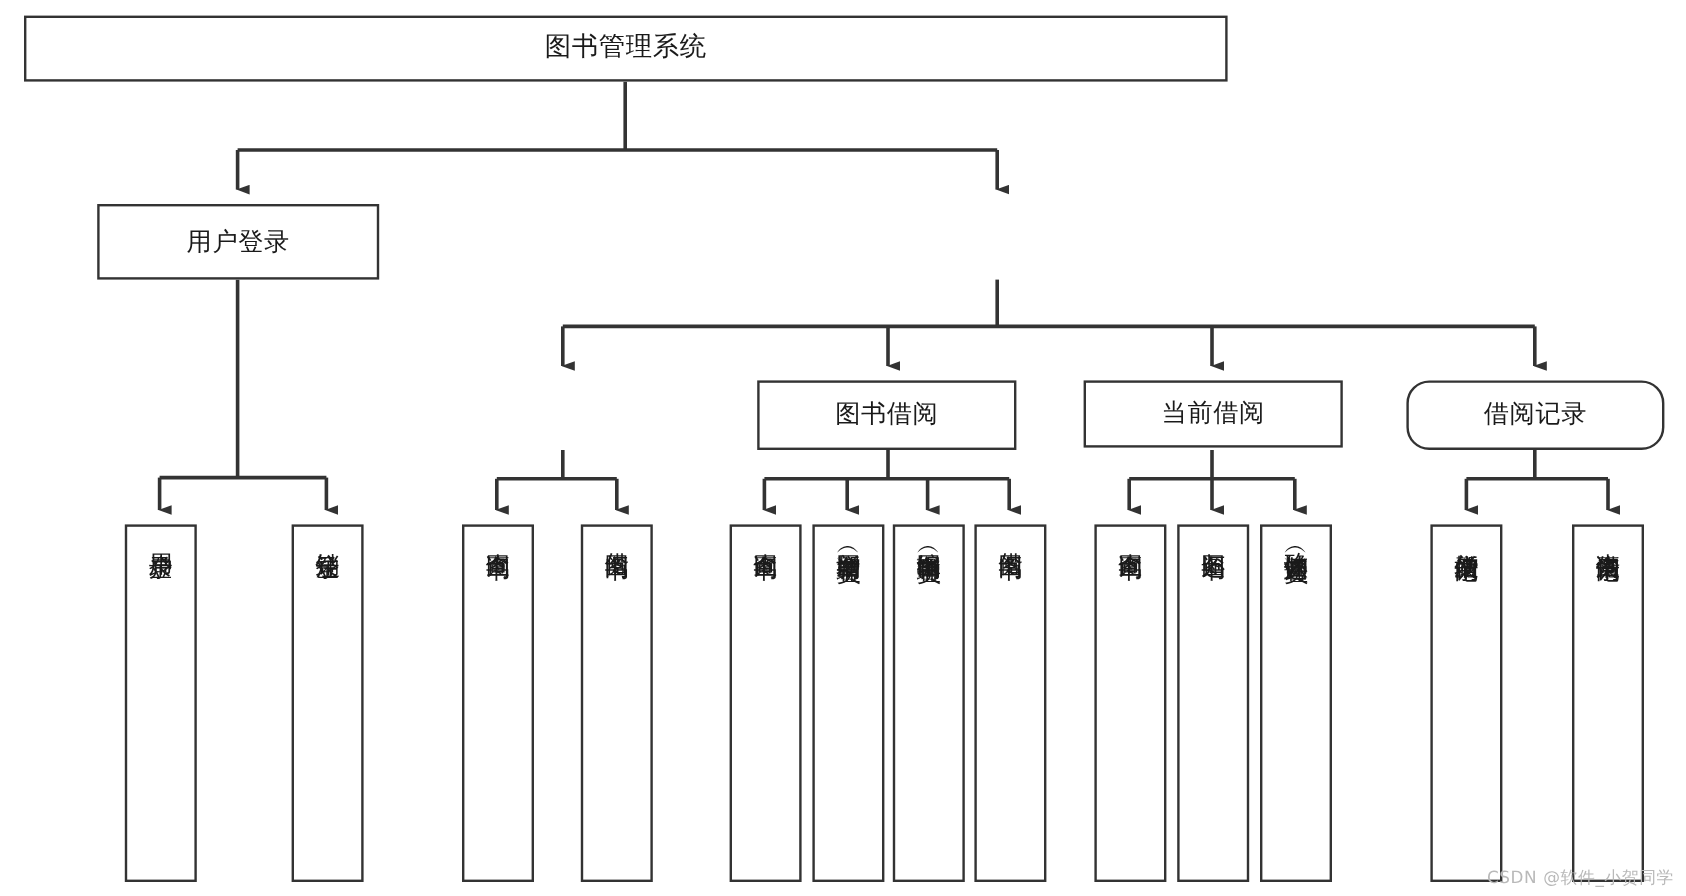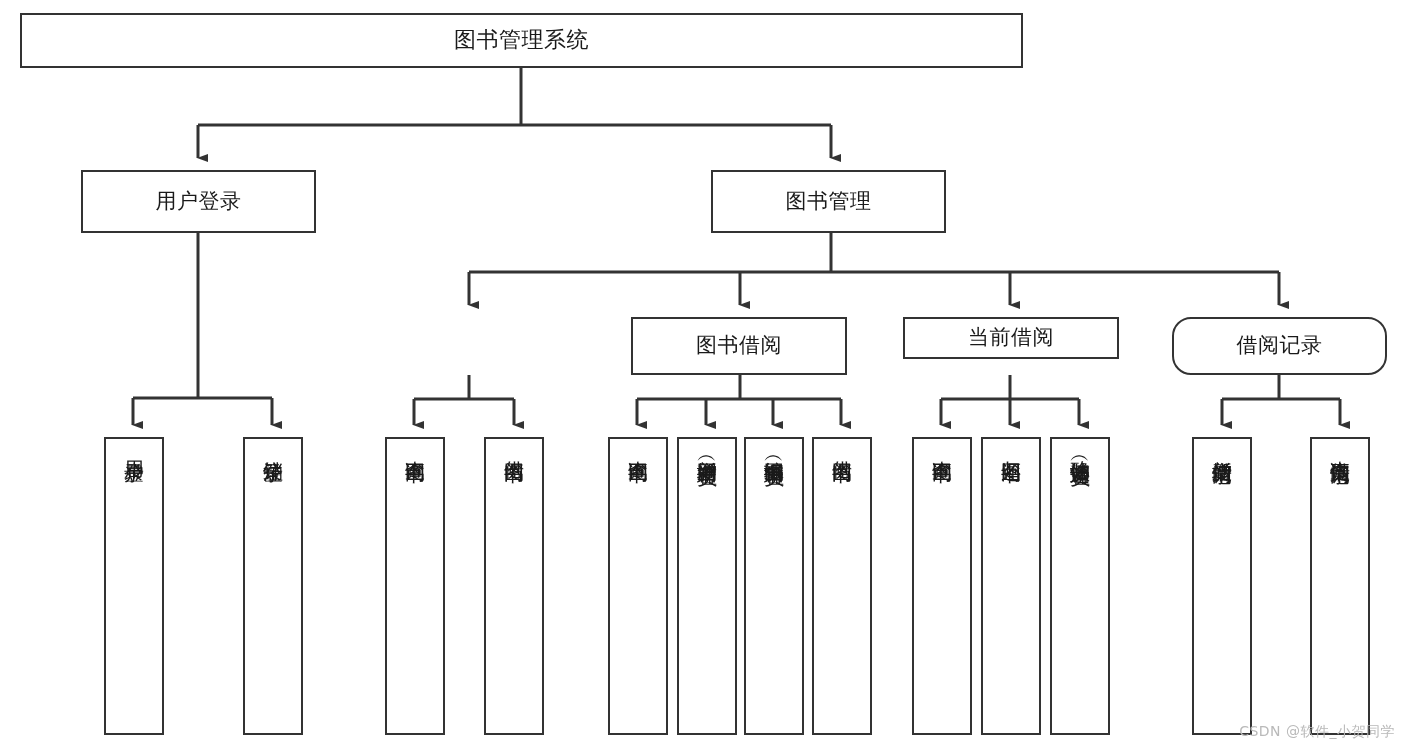--- a/index.html
+++ b/index.html
@@ -125,28 +125,25 @@
     </g>
   </svg>
 
   <div class="node root horizontal" style="left:20px; top:13px; width:1003px; height:55px;">
     <span class="node-label">图书管理系统</span>
   </div>
 
   <div class="node horizontal" style="left:81px; top:170px; width:235px; height:63px;">
     <span class="node-label">用户登录</span>
   </div>
-  <div class="node horizontal" style="left:711px; top:170px; width:235px; height:63px;">
-    <span class="node-label">图书管理</span>
-  </div>
 
   <div class="node horizontal" style="left:631px; top:317px; width:216px; height:58px;">
     <span class="node-label">图书借阅</span>
   </div>
-  <div class="node horizontal" style="left:903px; top:317px; width:216px; height:42px;">
+  <div class="node horizontal" style="left:903px; top:317px; width:216px; height:56px;">
     <span class="node-label">当前借阅</span>
   </div>
   <div class="node horizontal" style="left:1172px; top:317px; width:215px; height:58px;border-radius:19px;">
     <span class="node-label">借阅记录</span>
   </div>
 
   <div class="node vertical" style="left:104px; top:437px; width:60px; height:298px;">
     <span class="node-label">用户登录</span>
   </div>
   <div class="node vertical" style="left:243px; top:437px; width:60px; height:298px;">

